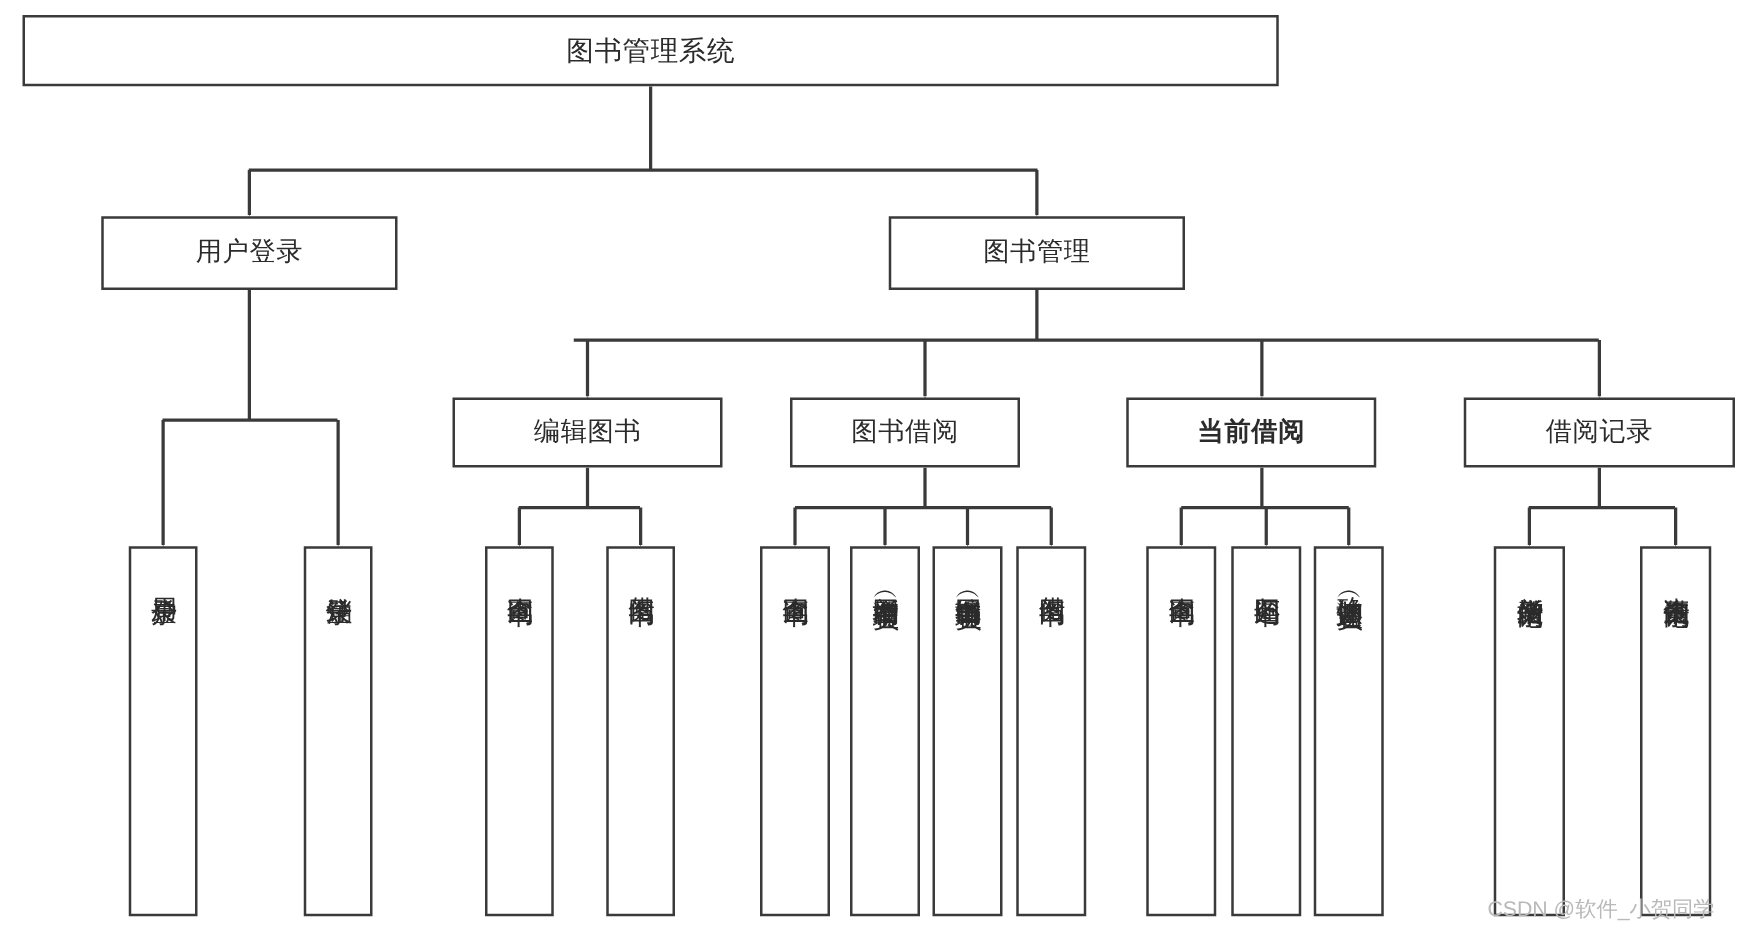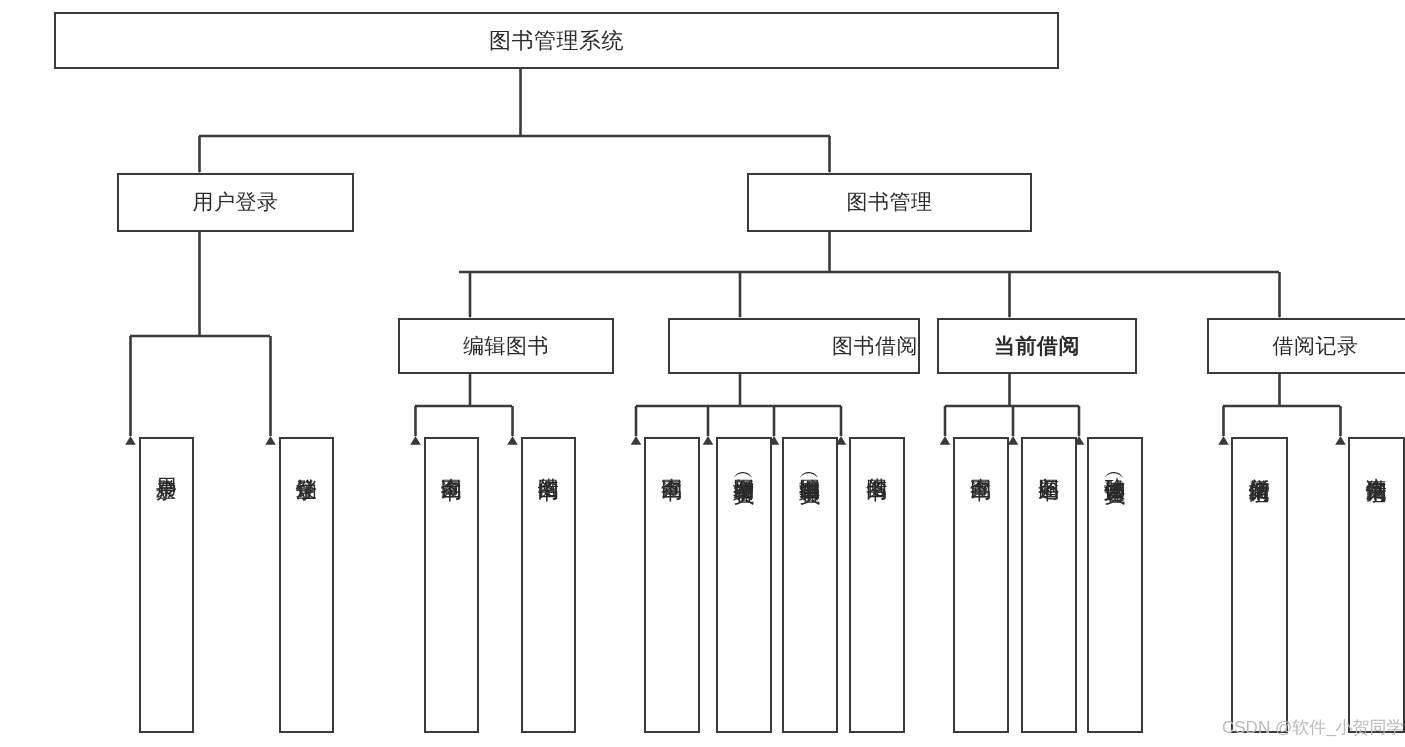--- a/index.html
+++ b/index.html
@@ -29,21 +29,20 @@
   .node {
     position: absolute;
     box-sizing: border-box;
     background: #ffffff;
     border: 2px solid #3a3a3a;
     display: flex;
     align-items: center;
     justify-content: center;
     color: #2b2b2b;
     z-index: 2;
-    margin-left: 36px;
   }
   .node .label {
     display: block;
     text-align: center;
     line-height: 1.18;
     letter-spacing: 0.5px;
   }
   .node.horiz .label {
     writing-mode: horizontal-tb;
     font-size: 21px;
@@ -61,21 +60,20 @@
     white-space: pre;
   }
   .node.root .label { font-size: 22px; }
   .watermark {
     position: absolute;
     color: #b9b9b9;
     font-size: 17px;
     white-space: nowrap;
     z-index: 3;
     font-family: "Liberation Sans", "DejaVu Sans", sans-serif;
-    margin-left: 32px;
   }
 </style>
 </head>
 <body>
 
 <div id="canvas">
 
   <svg id="edges" viewBox="0 0 1405 747" width="1405" height="747" xmlns="http://www.w3.org/2000/svg">
     <defs>
       <marker id="arrow" viewBox="0 0 12 14" refX="0.5" refY="7" markerWidth="9" markerHeight="11" orient="auto-start-reverse" markerUnits="userSpaceOnUse">
@@ -119,27 +117,27 @@
       </g>
   </svg>
 
   <div id="node-layer">
       <div class="node horiz root" style="left: 18px; top: 12px; width: 1005px; height: 57px;">
         <span class="label">图书管理系统</span>
       </div>
       <div class="node horiz" style="left: 81px; top: 173px; width: 237px; height: 59px;">
         <span class="label">用户登录</span>
       </div>
-      <div class="node horiz" style="left: 711px; top: 173px; width: 285px; height: 59px;">
+      <div class="node horiz" style="left: 711px; top: 173px; width: 237px; height: 59px;">
         <span class="label">图书管理</span>
       </div>
       <div class="node horiz" style="left: 362px; top: 318px; width: 216px; height: 56px;">
         <span class="label">编辑图书</span>
       </div>
-      <div class="node horiz" style="left: 632px; top: 318px; width: 252px; height: 56px; justify-content: flex-end;">
+      <div class="node horiz" style="left: 632px; top: 318px; width: 184px; height: 56px;">
         <span class="label">图书借阅</span>
       </div>
       <div class="node horiz" style="left: 901px; top: 318px; width: 200px; height: 56px; font-weight: bold;">
         <span class="label">当前借阅</span>
       </div>
       <div class="node horiz" style="left: 1171px; top: 318px; width: 217px; height: 56px; align-items: center;">
         <span class="label">借阅记录</span>
       </div>
       <div class="node vert" style="left: 103px; top: 437px; width: 55px; height: 296px;">
         <span class="label">用户登录</span>

